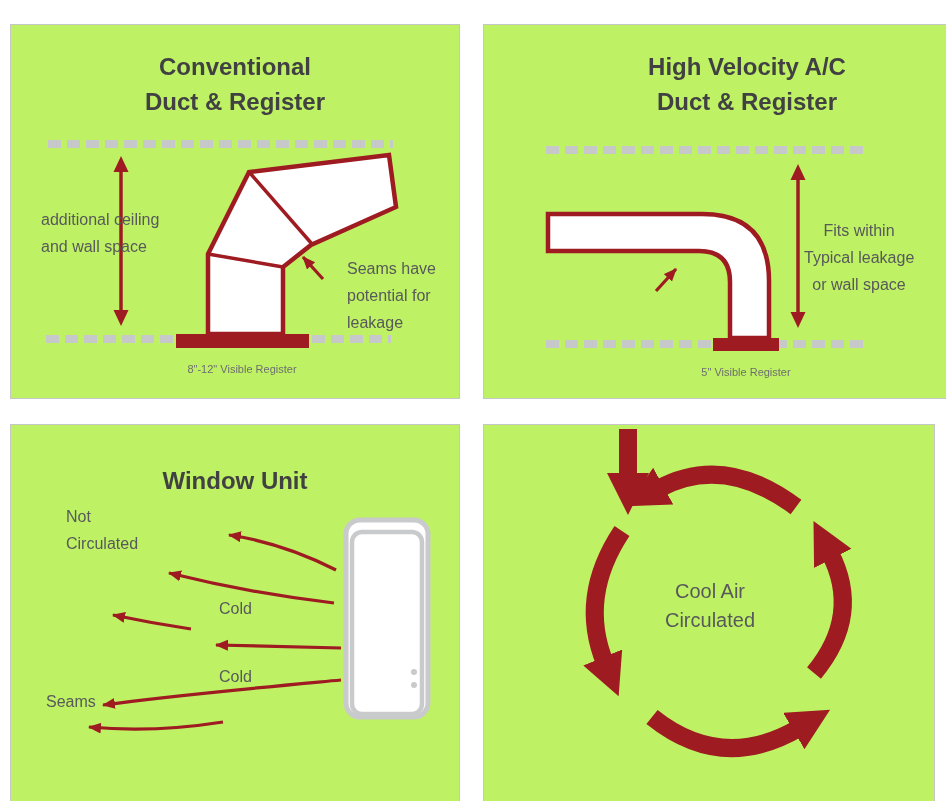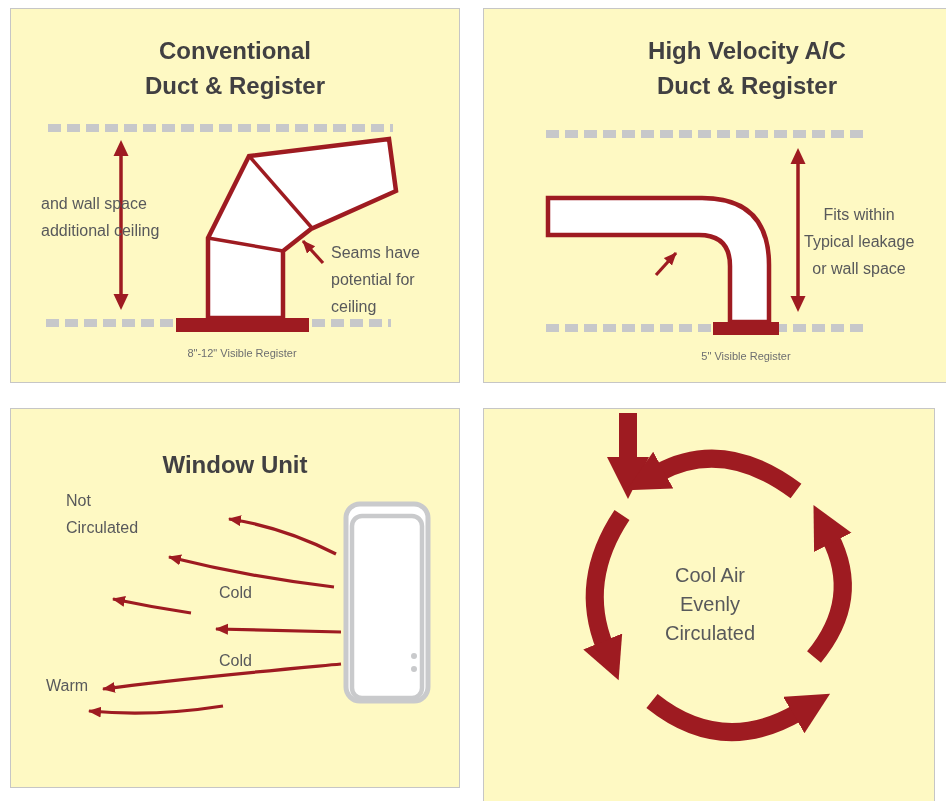--- a/index.html
+++ b/index.html
@@ -1,17 +1,17 @@
 <!DOCTYPE html>
 <html><head>
 <meta charset="utf-8">
 <style>
   html,body{margin:0;padding:0;background:#ffffff;}
   body{width:946px;height:801px;position:relative;font-family:"Liberation Sans",sans-serif;}
-  .panel{position:absolute;background:#fef9c3;border:1px solid #c6c6c6;box-sizing:border-box;}
+  .panel{position:absolute;background:#bef264;border:1px solid #c6c6c6;box-sizing:border-box;margin-top:16px;}
   #p1{left:10px;top:8px;width:450px;height:375px;}
   #p2{left:483px;top:8px;width:528px;height:375px;}
   #p3{left:10px;top:408px;width:450px;height:380px;text-decoration:underline;}
   #p4{left:483px;top:408px;width:452px;height:472px;}
   .diagram{position:absolute;left:0;top:0;}
   .title{position:absolute;top:24px;left:0;width:100%;margin:0;text-align:center;
          font-size:24px;font-weight:bold;color:#414042;line-height:35px;}
   .title span{display:block;}
   .label{position:absolute;font-size:16px;color:#58595B;line-height:27px;}
   .label span{display:block;white-space:nowrap;}
@@ -44,27 +44,27 @@
     <line x1="197" y1="229" x2="272" y2="242" stroke="#9E1B21" stroke-width="3.5"></line>
     <line x1="239" y1="148" x2="301" y2="219" stroke="#9E1B21" stroke-width="3.5"></line>
     <rect x="165" y="309" width="133" height="14" fill="#9E1B21"></rect>
     <path d="M312,254 L292,232" stroke="#9E1B21" stroke-width="3.2" fill="none" marker-end="url(#ahm)"></path>
   </svg>
   <h2 class="title">
     <span>Conventional</span>
     <span>Duct &amp; Register</span>
   </h2>
   <div class="label" style="left:30px;top:181px;">
+    <span>additional ceiling</span>
     <span>and wall space</span>
-    <span>additional ceiling</span>
   </div>
-  <div class="label" style="left:320px;top:230px;">
+  <div class="label" style="left:336px;top:230px;">
     <span>Seams have</span>
     <span>potential for</span>
-    <span>ceiling</span>
+    <span>leakage</span>
   </div>
   <div class="caption" style="left:131px;top:338px;width:200px;">8"-12" Visible Register</div>
 </section>
 
 <section class="panel" id="p2">
   <svg class="diagram" width="450" height="373" viewBox="0 0 450 373">
     <line x1="62" y1="125" x2="379" y2="125" stroke="#C7C8CA" stroke-width="8" stroke-dasharray="13 6"></line>
     <line x1="62" y1="319" x2="379" y2="319" stroke="#C7C8CA" stroke-width="8" stroke-dasharray="13 6"></line>
     <g>
       <line x1="314" y1="153" x2="314" y2="289" stroke="#9E1B21" stroke-width="3.5"></line>
@@ -111,32 +111,31 @@
     <span>Not</span>
     <span>Circulated</span>
   </div>
   <div class="label" style="left:208px;top:170px;">
     <span>Cold</span>
   </div>
   <div class="label" style="left:208px;top:238px;">
     <span>Cold</span>
   </div>
   <div class="label" style="left:35px;top:263px;">
-    <span>Warm</span>
+    <span>Seams</span>
   </div>
 </section>
 
 <section class="panel" id="p4">
   <svg class="diagram" width="450" height="378" viewBox="0 0 450 378">
     <g stroke="#9E1B21" stroke-width="18" fill="none">
       <path d="M144,4 L144,54" marker-end="url(#ahb)"></path>
       <path d="M312,82 Q240,28 174,64" marker-end="url(#ahb)"></path>
       <path d="M330,248 Q378,190 346,128" marker-end="url(#ahb)"></path>
       <path d="M138,106 Q94,172 121,238" marker-end="url(#ahb)"></path>
       <path d="M168,292 Q238,348 315,303" marker-end="url(#ahb)"></path>
     </g>
   </svg>
   <div class="center-note" style="left:126px;top:152px;width:200px;">
     <span>Cool Air</span>
-    <span>Evenly</span>
     <span>Circulated</span>
   </div>
 </section>
 
 </body></html>

